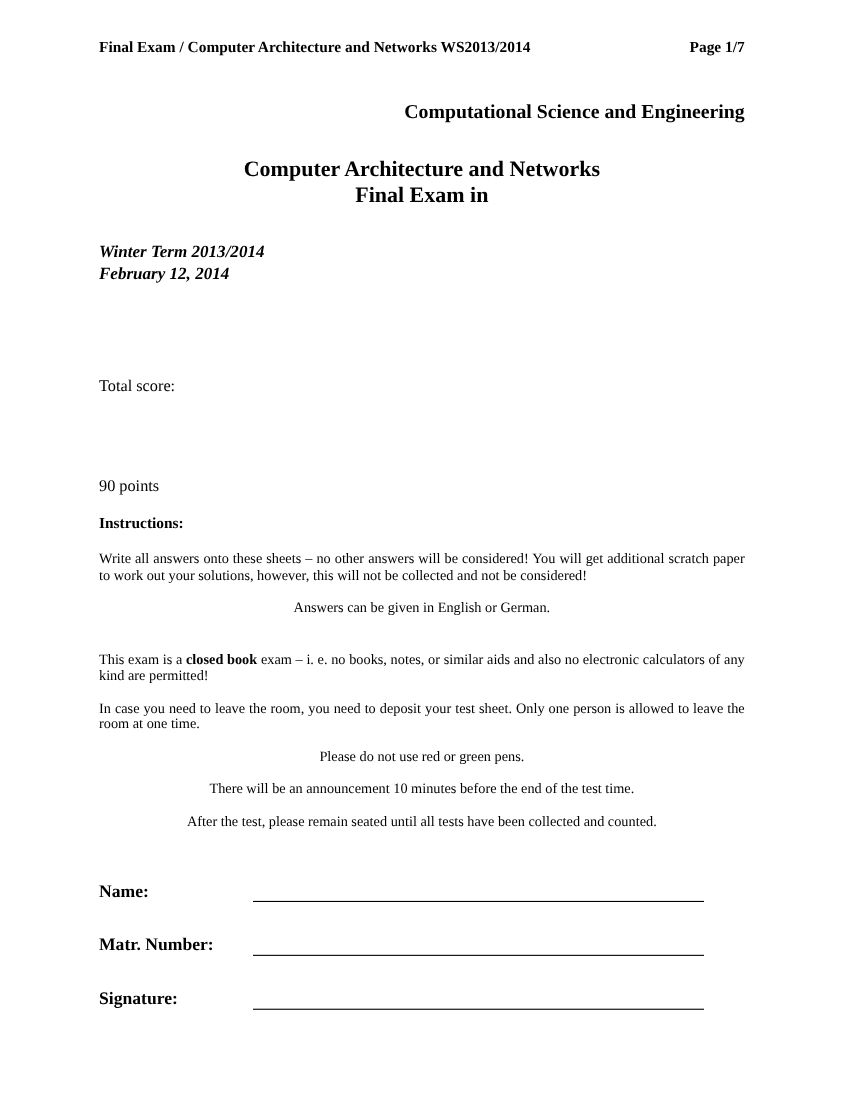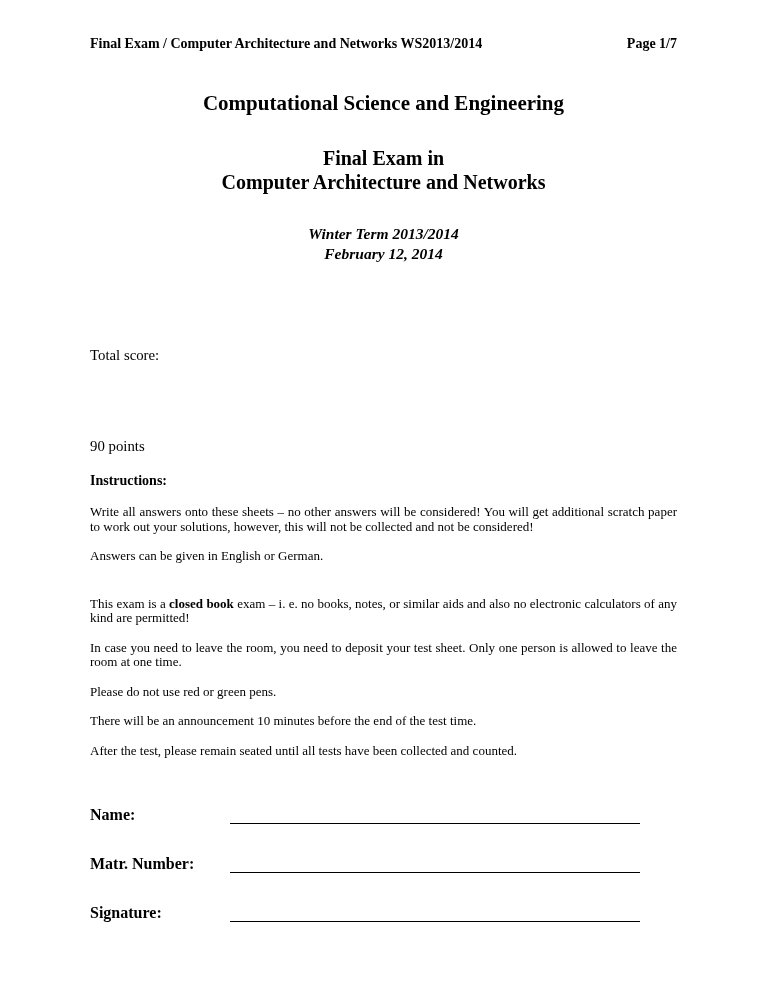--- a/index.html
+++ b/index.html
@@ -20,34 +20,33 @@
   }
   .header-row {
     display: flex;
     justify-content: space-between;
     align-items: baseline;
     font-weight: bold;
     font-size: 14px;
   }
   .course-title {
     margin-top: 39px;
-    text-align: center;
+    text-align: right;
     font-weight: bold;
-    font-size: 21px;
+    font-size: 18px;
   }
   .exam-title {
     margin-top: 30px;
     text-align: center;
     font-weight: bold;
     font-size: 20px;
     line-height: 1.22;
   }
   .term-block {
     margin-top: 29px;
-    text-align: center;
     font-weight: bold;
     font-style: italic;
     font-size: 15.5px;
     line-height: 1.3;
   }
   .meta-section {
     margin-top: 83px;
     font-size: 14.8px;
   }
   .meta-row {
@@ -61,21 +60,21 @@
     font-size: 14px;
     margin-top: 18px;
     margin-bottom: 16px;
   }
   .para {
     font-size: 13px;
     line-height: 1.12;
     text-align: justify;
     margin-bottom: 15px;
   }
-  .para.single { text-align: left; }
+  .para.single { text-align: center; }
   .para.extra-space-before { margin-top: 33px; }
   .bold-inline { font-weight: bold; }
   .fields-section { margin-top: 47px; }
   .field-row {
     display: flex;
     align-items: flex-end;
     margin-bottom: 31px;
     font-size: 16px;
   }
   .field-label {
@@ -95,22 +94,22 @@
 <div class="page">
 
   <div class="header-row">
     <span>Final Exam / Computer Architecture and Networks WS2013/2014</span>
     <span>Page 1/7</span>
   </div>
 
   <div class="course-title">Computational Science and Engineering</div>
 
   <div class="exam-title">
+    <div>Computer Architecture and Networks</div>
     <div>Final Exam in</div>
-    <div>Computer Architecture and Networks</div>
   </div>
 
   <div class="term-block">
     <div>Winter Term 2013/2014</div>
     <div>February 12, 2014</div>
   </div>
 
   <div class="meta-section">
     <div class="meta-row">
       <span class="meta-label">Total score:</span>

